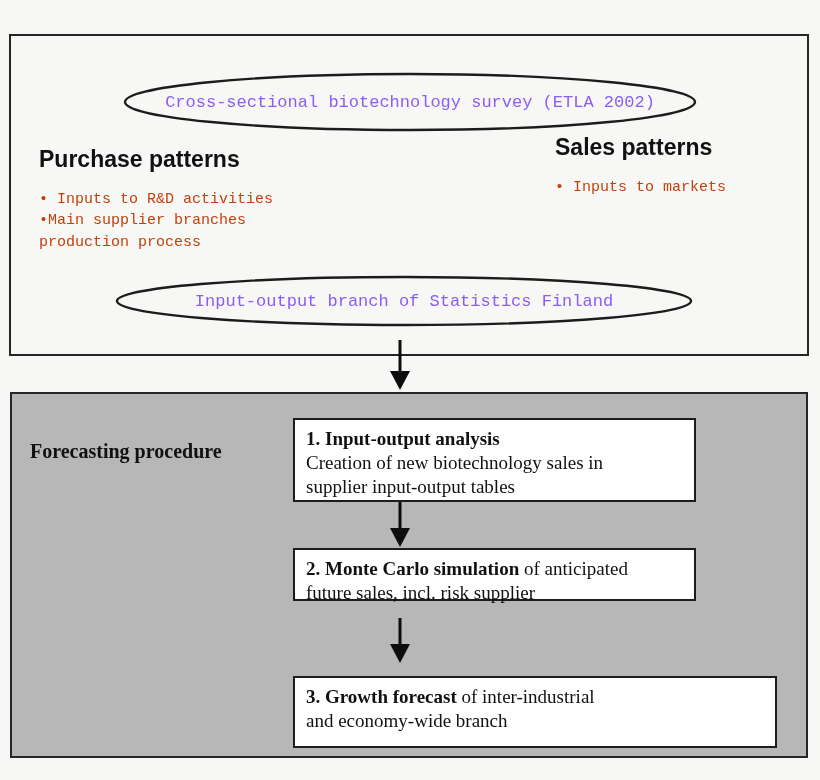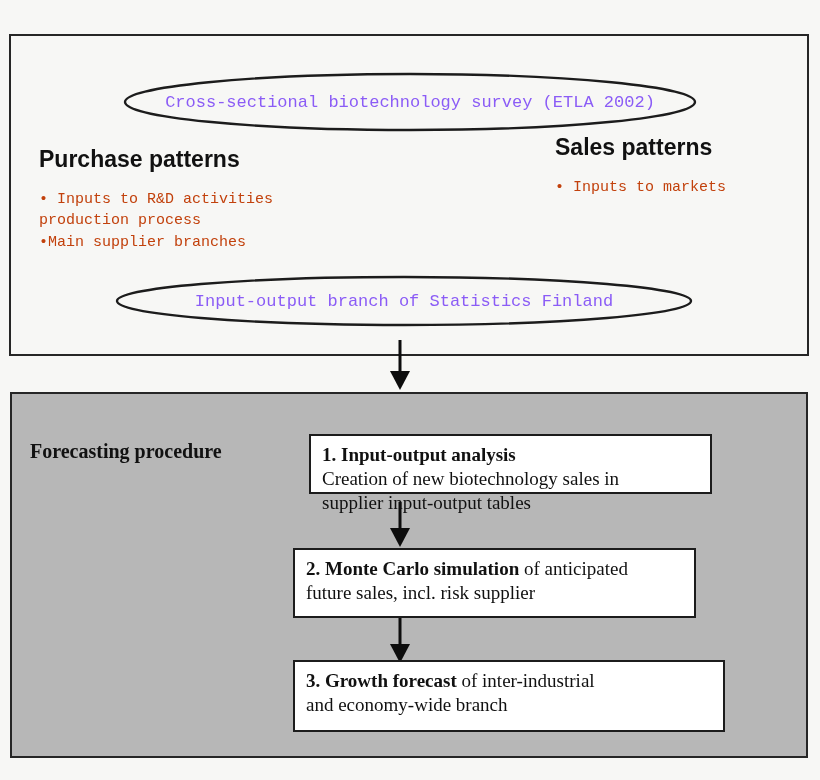--- a/index.html
+++ b/index.html
@@ -119,45 +119,45 @@
     box-sizing: border-box;
     background: #ffffff;
     border: 2px solid #1c1c1c;
     padding: 7px 11px 8px 11px;
     font-family: "Liberation Serif", serif;
     font-size: 19px;
     color: #111111;
     line-height: 1.26;
   }
   .step-box b { font-weight: bold; }
-  #step-box-1 { left: 309px; top: 418px; width: 403px; height: 60px; margin-top: 16px; }
-  #step-box-2 { left: 293px; top: 548px; width: 403px; height: 70px; }
-  #step-box-3 { left: 293px; top: 660px; width: 432px; height: 72px; }
+  #step-box-1 { left: 293px; top: 418px; width: 403px; height: 84px; }
+  #step-box-2 { left: 293px; top: 548px; width: 403px; height: 53px; }
+  #step-box-3 { left: 293px; top: 676px; width: 484px; height: 72px; }
 
   .step-line { white-space: nowrap; }
 </style>
 </head>
 <body>
 
 <div id="stage">
 
   <div class="panel" id="data-panel"></div>
 
   <div class="ellipse-wrap" id="ellipse-survey">
     <svg width="574" height="60" viewBox="0 0 574 60" aria-hidden="true">
       <ellipse cx="287" cy="30" rx="285" ry="28" fill="none" stroke="#1c1c1c" stroke-width="2.4"></ellipse>
     </svg>
     <div class="ellipse-label">Cross-sectional biotechnology survey (ETLA 2002)</div>
   </div>
 
   <div class="pattern-block" id="purchase-patterns">
     <div class="pattern-heading">Purchase patterns</div>
     <div class="pattern-line">• Inputs to R&amp;D activities</div>
+    <div class="pattern-line">•Main supplier branches</div>
     <div class="pattern-line">production process</div>
-    <div class="pattern-line">•Main supplier branches</div>
   </div>
 
   <div class="pattern-block" id="sales-patterns">
     <div class="pattern-heading">Sales patterns</div>
     <div class="pattern-line">• Inputs to markets</div>
   </div>
 
   <div class="ellipse-wrap" id="ellipse-iotables">
     <svg width="578" height="52" viewBox="0 0 578 52" aria-hidden="true">
       <ellipse cx="289" cy="26" rx="287" ry="24" fill="none" stroke="#1c1c1c" stroke-width="2.4"></ellipse>

